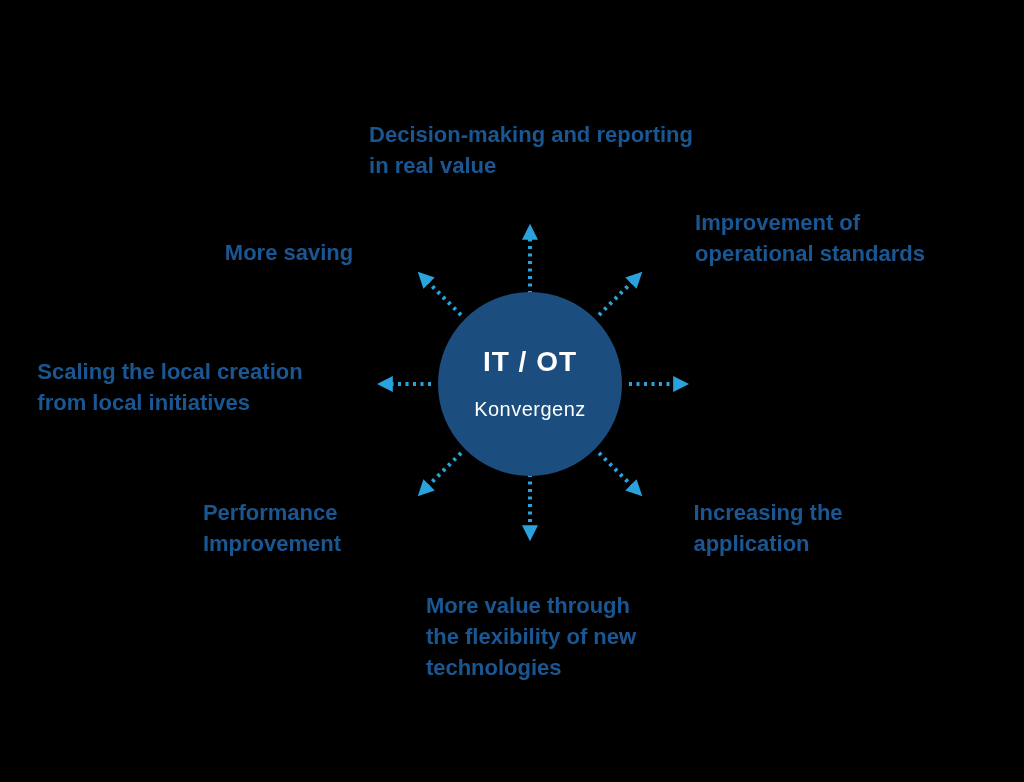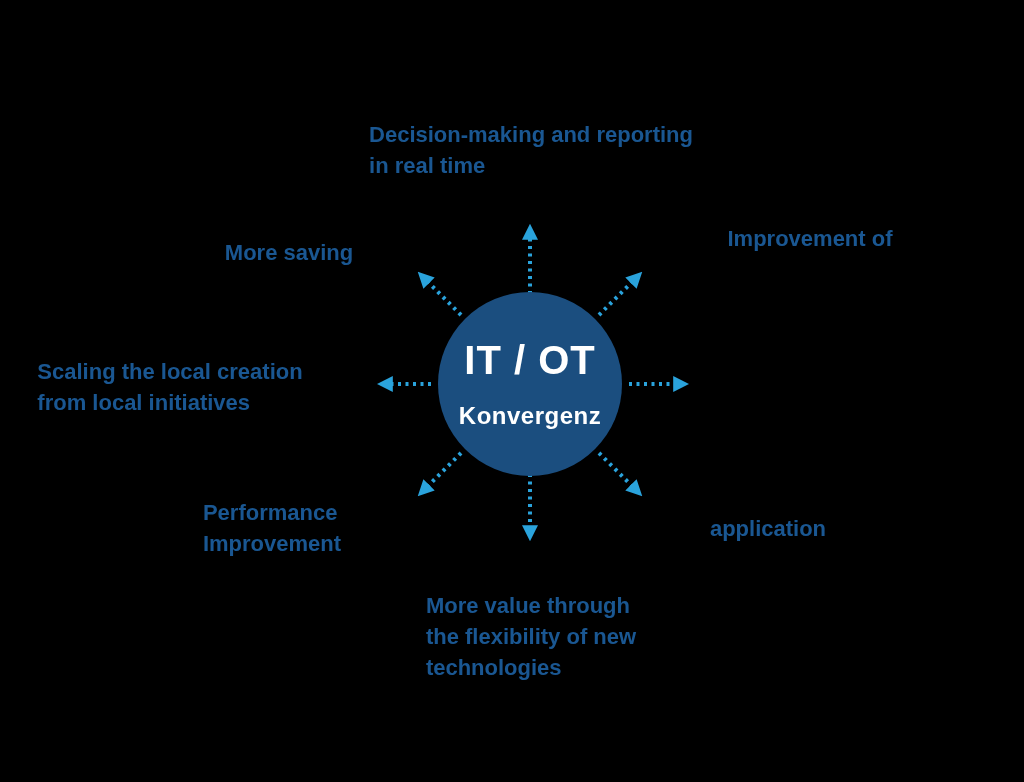--- a/index.html
+++ b/index.html
@@ -28,24 +28,24 @@
     fill:none;
   }
   .ah-path{ fill:var(--arrow); }
   .center-circle{
     position:absolute;left:438px;top:292px;width:184px;height:184px;
     background:var(--circle);border-radius:50%;
     display:flex;flex-direction:column;align-items:center;justify-content:center;
     text-align:center;color:var(--center-text);
   }
   .center-title{
-    font-weight:bold;font-size:40px;letter-spacing:1px;line-height:1.1;
+    font-weight:bold;font-size:28px;letter-spacing:1px;line-height:1.1;
   }
   .center-subtitle{
-    font-weight:700;font-size:24px;margin-top:20px;letter-spacing:0.5px;
+    font-weight:400;font-size:20px;margin-top:20px;letter-spacing:0.5px;
   }
   .node-label{
     position:absolute;transform:translate(-50%,-50%);
     color:var(--label);font-weight:bold;font-size:22px;line-height:31px;
     text-align:left;white-space:nowrap;
   }
   .node-label span{display:block;}
   .pos-top{left:531px;top:150px;}
   .pos-top-right{left:810px;top:238px;}
   .pos-right{left:872px;top:387px;}
@@ -76,29 +76,31 @@
     <line class="arrow-line" x1="461" y1="315" x2="420" y2="274" marker-end="url(#ah)"></line>
   </svg>
 
   <div class="center-circle">
     <div class="center-title">IT / OT</div>
     <div class="center-subtitle">Konvergenz</div>
   </div>
 
   <div class="node-label pos-top">
     <span>Decision-making and reporting</span>
-    <span>in real time</span>
+    <span>in real value</span>
   </div>
 
   <div class="node-label pos-top-right">
     <span>Improvement of</span>
+    <span>operational standards</span>
   </div>
 
 
   <div class="node-label pos-bottom-right">
+    <span>Increasing the</span>
     <span>application</span>
   </div>
 
   <div class="node-label pos-bottom">
     <span>More value through</span>
     <span>the flexibility of new</span>
     <span>technologies</span>
   </div>
 
   <div class="node-label pos-bottom-left">

